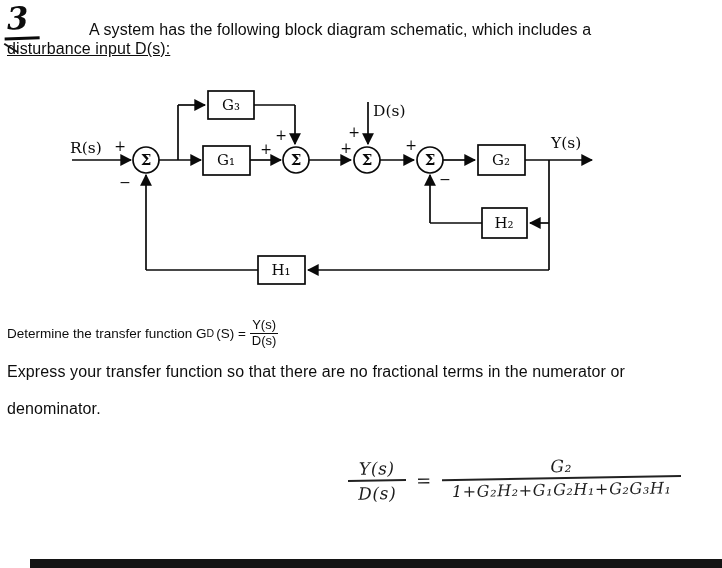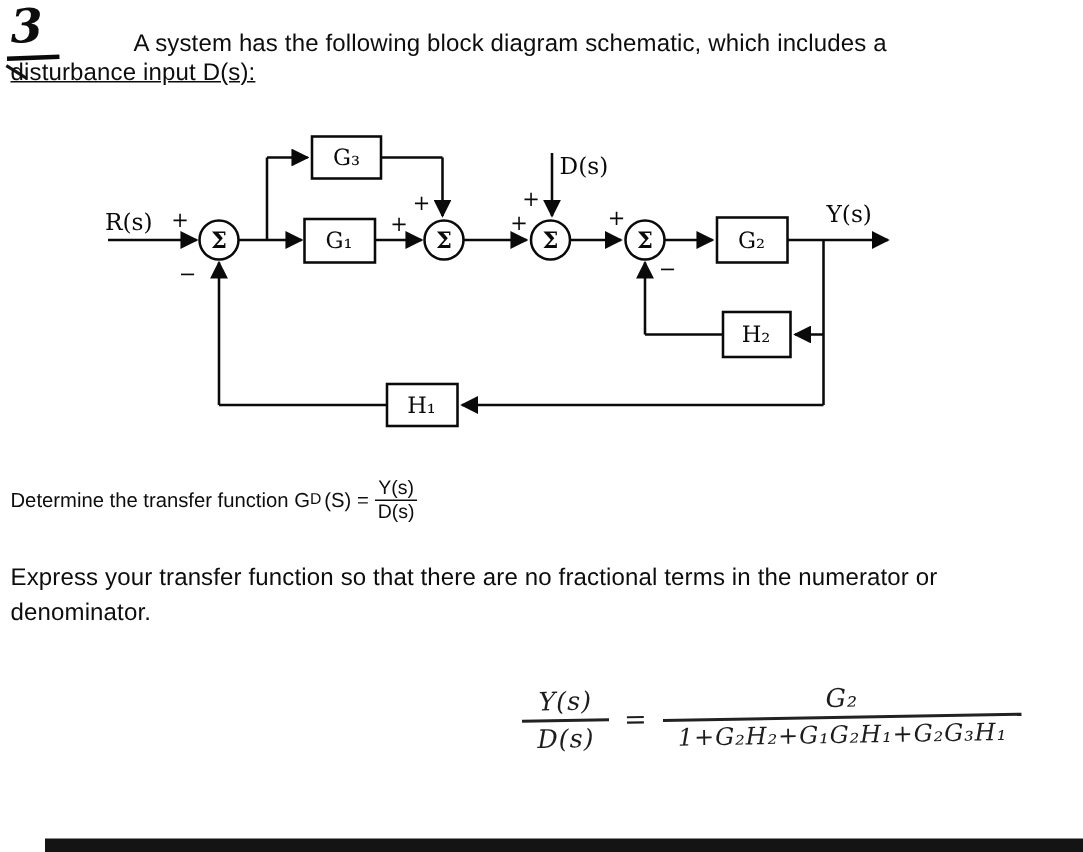--- a/index.html
+++ b/index.html
@@ -131,21 +131,21 @@
 <div class="abs determine" style="left:7px;top:318px;">
   <span>Determine the transfer function G</span>
     <sub>D</sub>
     <span style="margin-left:2px;">(S) =</span>
   <span class="frac">
     <span class="num">Y(s)</span>
     <span class="den">D(s)</span>
   </span>
 </div>
 
-<div class="abs printed" style="left:7px;top:377px;">Express your transfer function so that there are no fractional terms in the numerator or</div>
+<div class="abs printed" style="left:7px;top:363px;">Express your transfer function so that there are no fractional terms in the numerator or</div>
 <div class="abs printed" style="left:7px;top:400px;">denominator.</div>
 
 <div class="abs hand" style="left:348px;top:455px;">
   <span class="hfrac lhs">
     <span class="num">Y(s)</span>
     <span class="den">D(s)</span>
   </span>
   <span class="eq">=</span>
   <span class="hfrac rhs">
     <span class="num">G₂</span>

